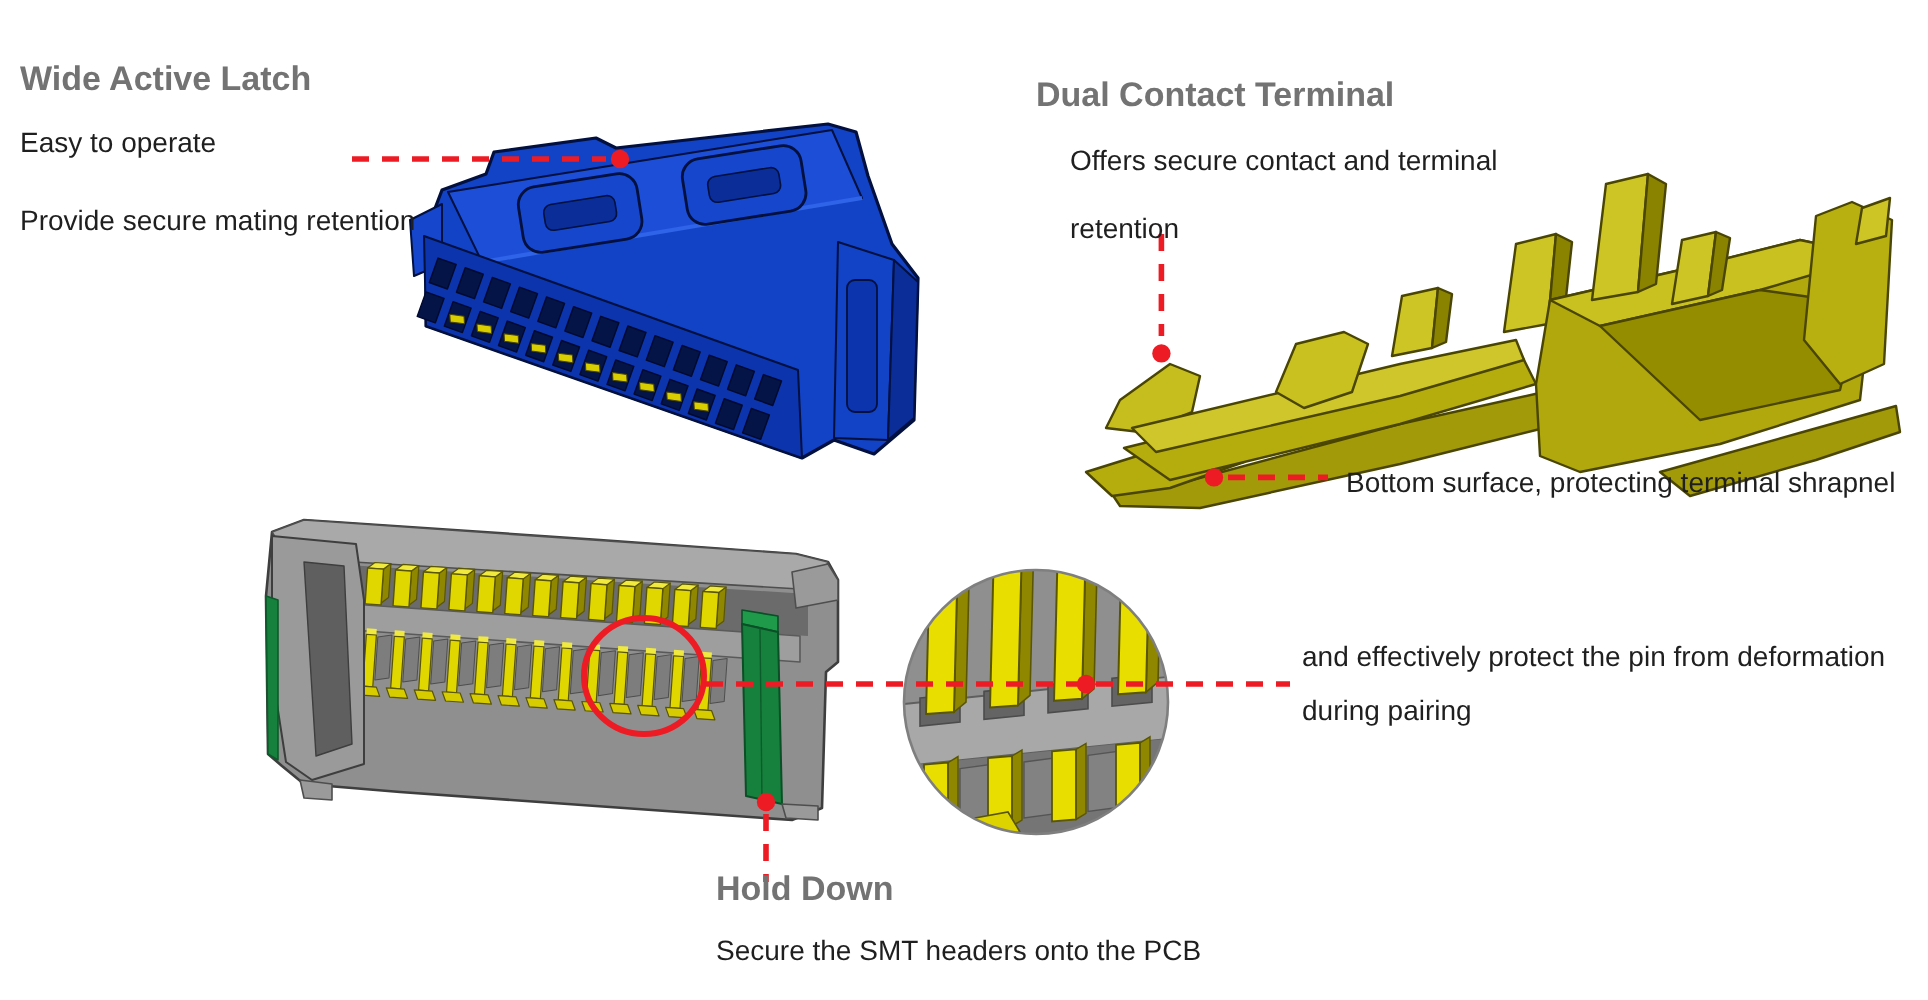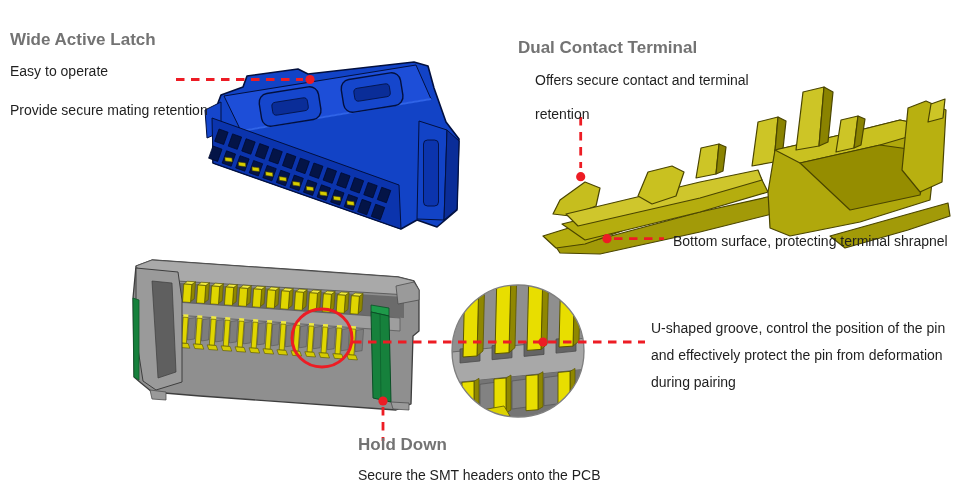--- a/index.html
+++ b/index.html
@@ -226,21 +226,20 @@
   <div class="heading" style="left:10px;top:30px;">Wide Active Latch</div>
   <div class="label" style="left:10px;top:62px;">Easy to operate</div>
   <div class="label" style="left:10px;top:101px;">Provide secure mating retention</div>
 
   <div class="heading" style="left:518px;top:38px;text-align:center;">Dual Contact Terminal</div>
   <div class="label" style="left:535px;top:71px;">Offers secure contact and terminal</div>
   <div class="label" style="left:535px;top:105px;">retention</div>
   <div class="label" style="left:673px;top:232px;">Bottom surface, protecting terminal shrapnel</div>
 
   <div class="label multiline" style="left:651px;top:315px;line-height:27px;">
-    <div>U-shaped groove, control the position of the pin</div>
     <div>and effectively protect the pin from deformation</div>
     <div>during pairing</div>
   </div>
 
   <div class="heading" style="left:358px;top:435px;">Hold Down</div>
   <div class="label" style="left:358px;top:466px;">Secure the SMT headers onto the PCB</div>
 
 </div>
 
 </body></html>

